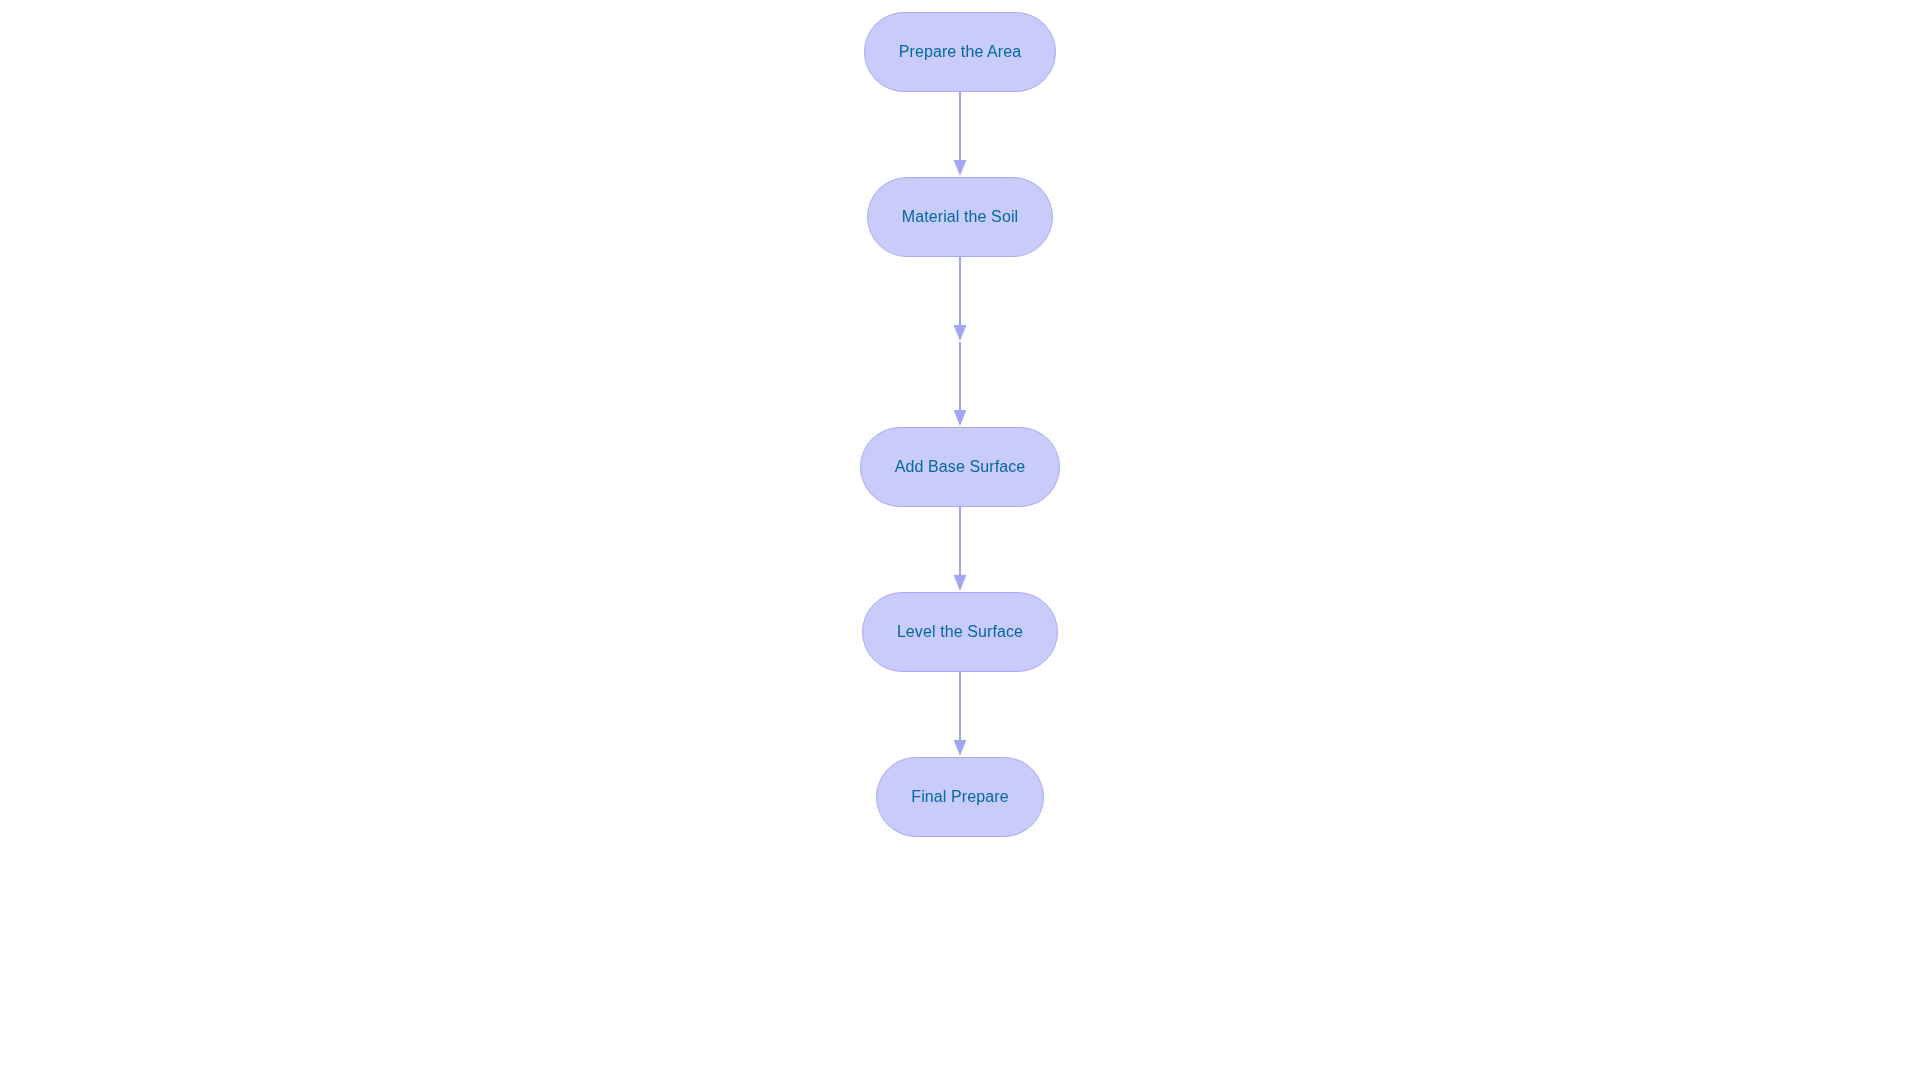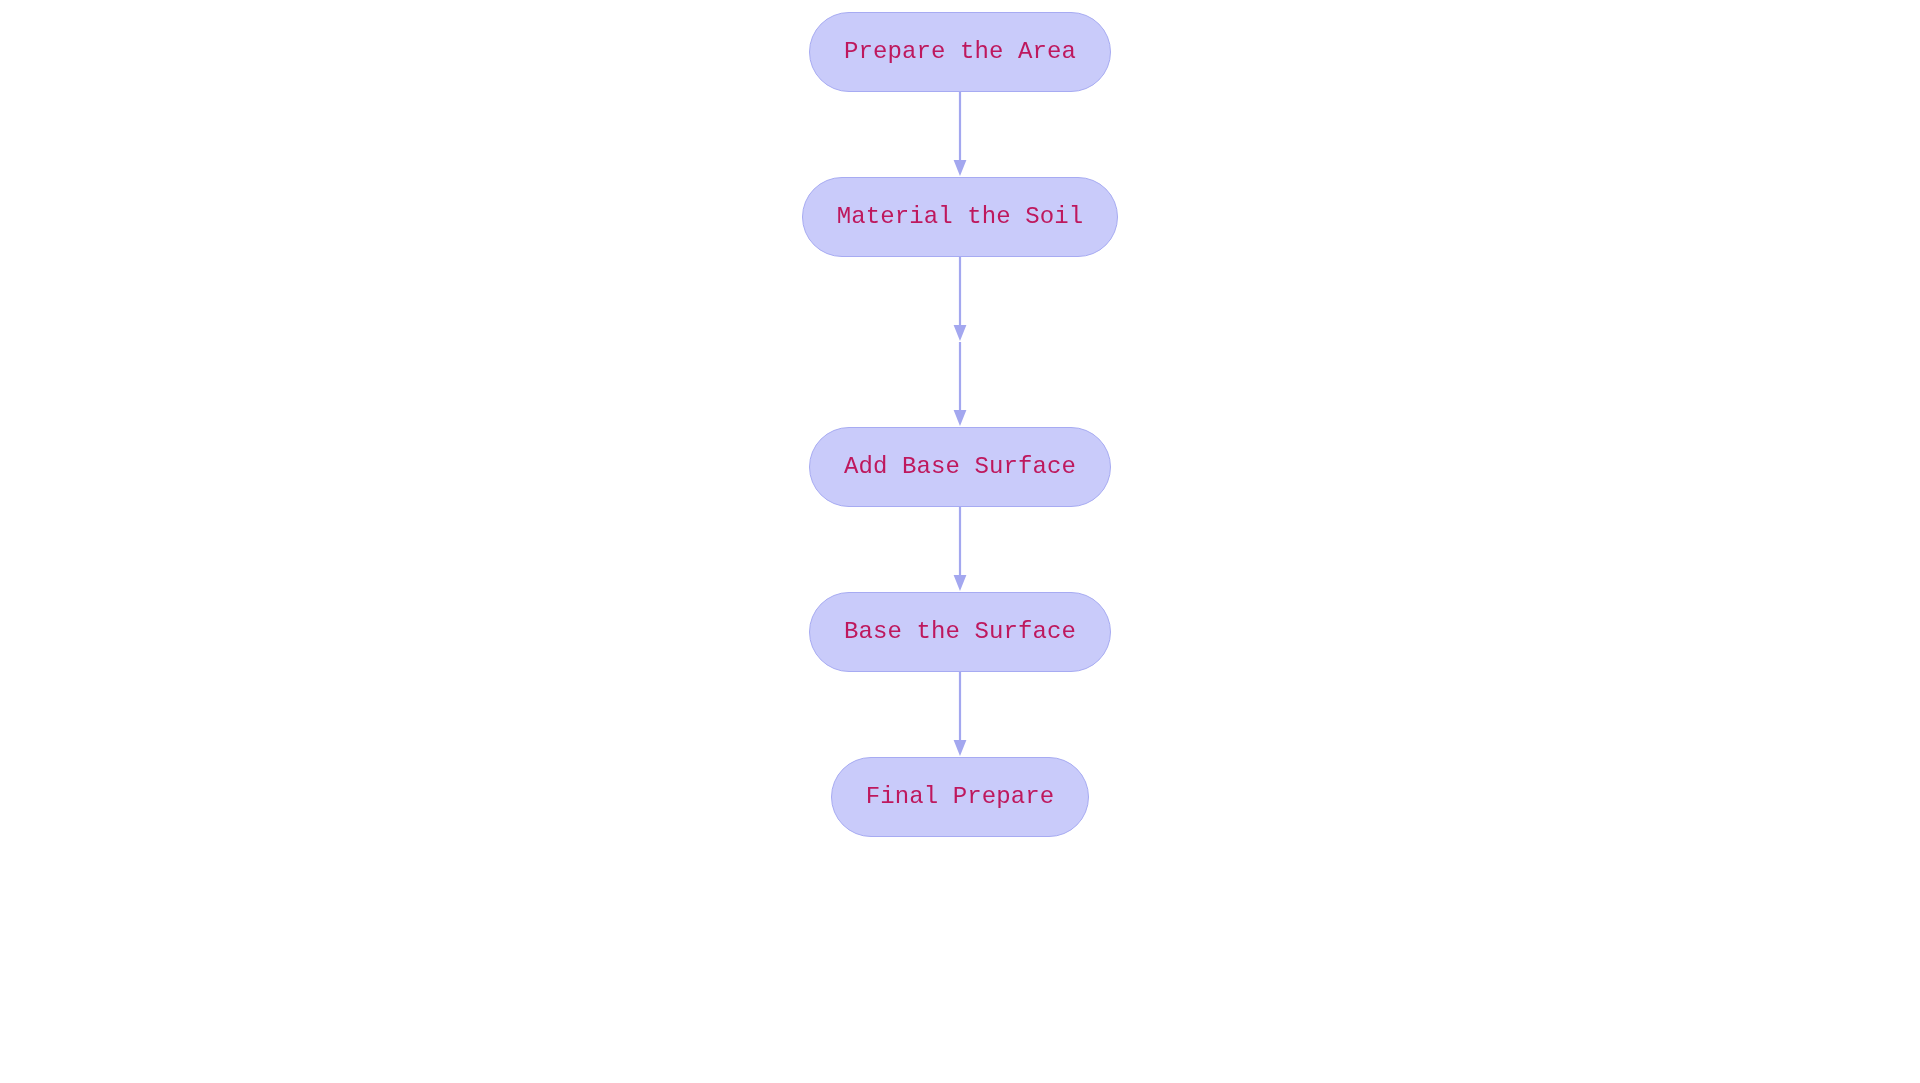--- a/index.html
+++ b/index.html
@@ -45,23 +45,23 @@
     border-radius: 40px;
     background: #c9cbfa;
     border: 1.5px solid #a7abf2;
     display: flex;
     align-items: center;
     justify-content: center;
     padding: 0 34px;
   }
 
   .node-label {
-    color: #be185d;
-    font-family: Liberation Mono, monospace;
-    font-size: 24px;
+    color: #0369a1;
+    font-family: Liberation Sans, sans-serif;
+    font-size: 16px;
     font-weight: 400;
     line-height: 1;
     letter-spacing: 0.1px;
     white-space: nowrap;
   }
 
   .connector {
     position: relative;
     width: 14px;
     height: 85px;
@@ -118,21 +118,21 @@
         <svg width="14" height="85" viewBox="0 0 14 85" xmlns="http://www.w3.org/2000/svg" aria-hidden="true">
           <line x1="7" y1="0" x2="7" y2="70" stroke="#a3a7ef" stroke-width="2.2"></line>
           <polygon points="7,84 0.6,68 13.4,68" fill="#a3a7ef"></polygon>
         </svg>
       </span>
     </div>
 
 
     <div class="flow-step">
       <div class="node">
-        <span class="node-label">Base the Surface</span>
+        <span class="node-label">Level the Surface</span>
       </div>
       <span class="connector">
         <svg width="14" height="85" viewBox="0 0 14 85" xmlns="http://www.w3.org/2000/svg" aria-hidden="true">
           <line x1="7" y1="0" x2="7" y2="70" stroke="#a3a7ef" stroke-width="2.2"></line>
           <polygon points="7,84 0.6,68 13.4,68" fill="#a3a7ef"></polygon>
         </svg>
       </span>
     </div>
 
     <div class="flow-step">

